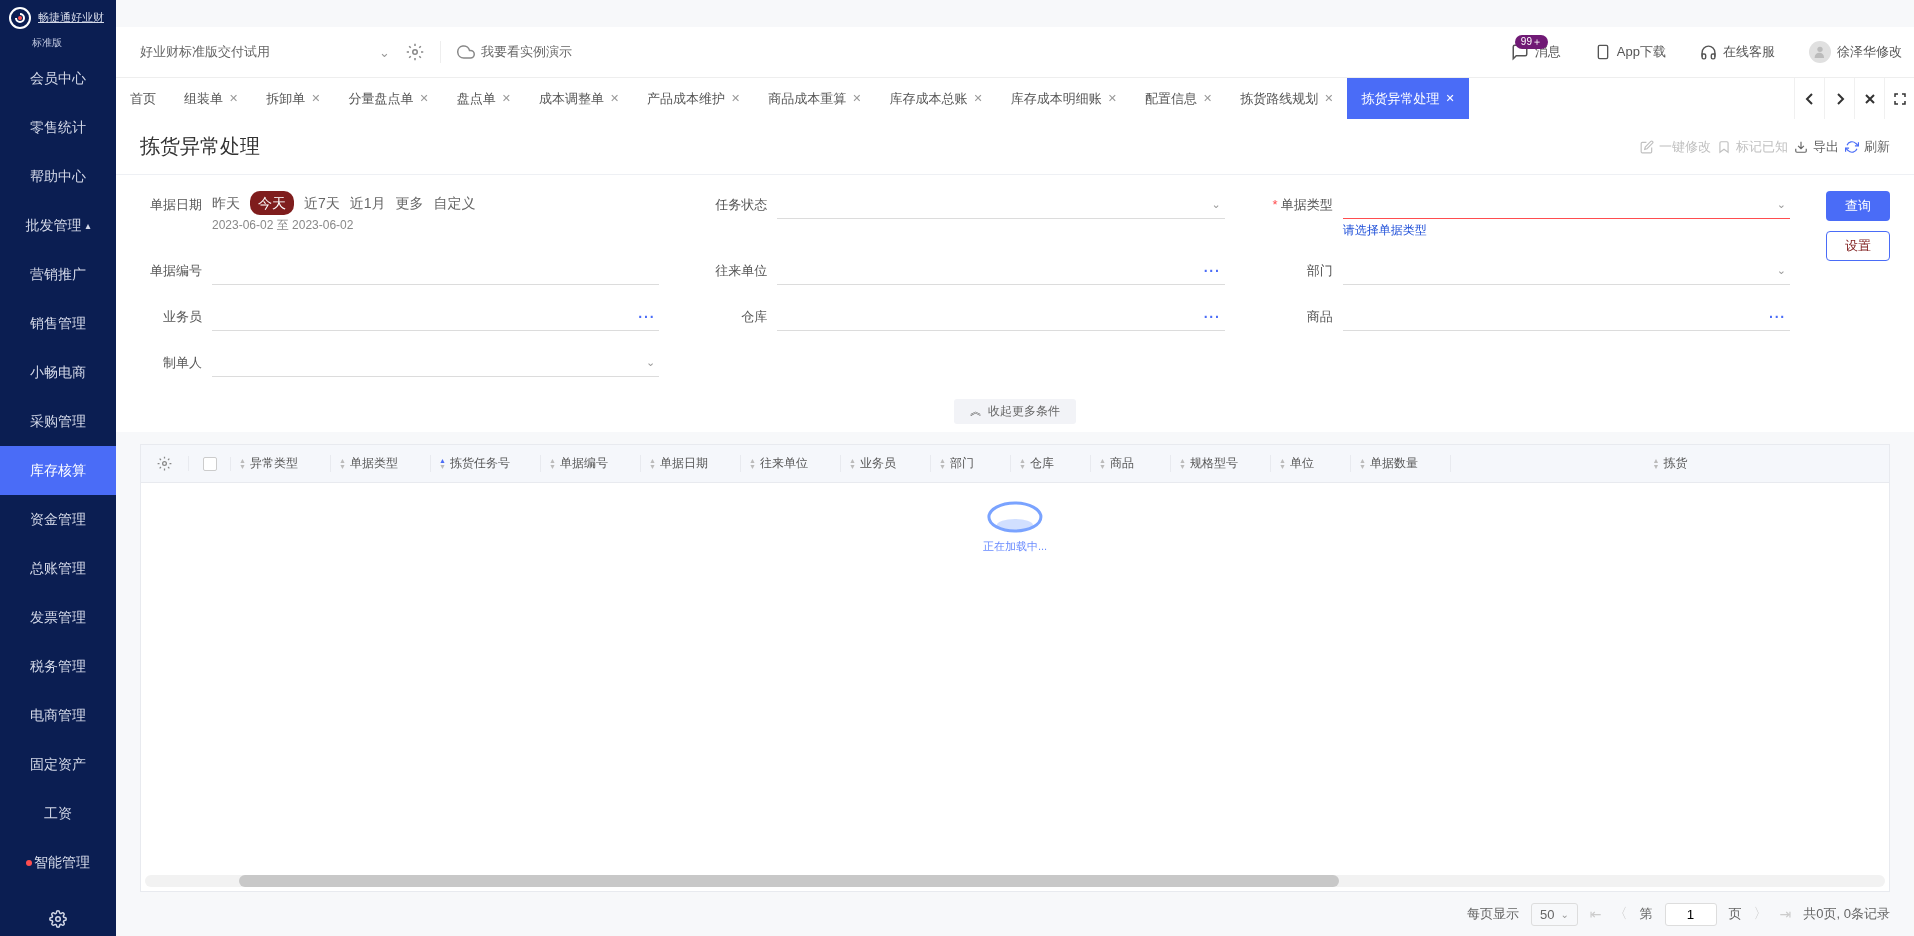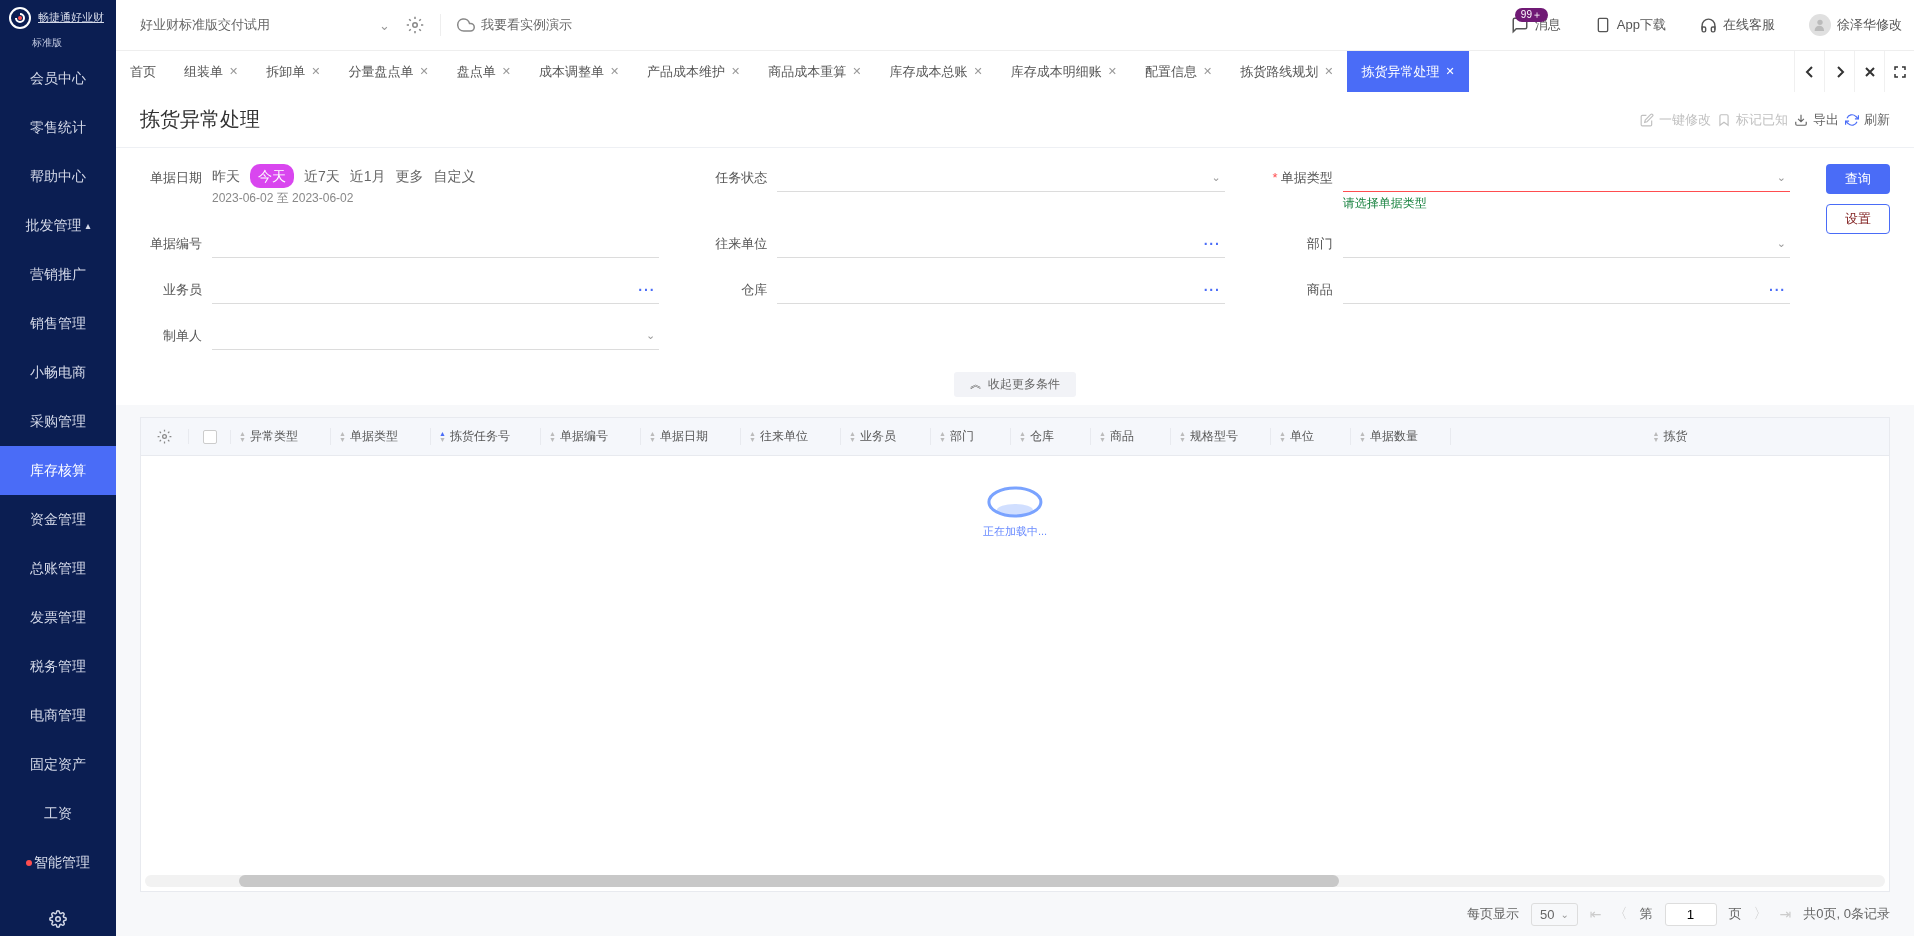--- a/index.html
+++ b/index.html
@@ -17,21 +17,21 @@
     .sidebar-item.active { background: #4a6cf7; color: #fff; }
     .sidebar-item .chevron { font-size: 10px; }
     .sidebar-item .red-dot { width: 6px; height: 6px; border-radius: 50%; background: #ff4d4f; display: inline-block; margin-right: -2px; }
     .sidebar-footer { height: 34px; display: flex; align-items: center; justify-content: center; color: #d4d9e8; }
     .sidebar-footer svg { width: 18px; height: 18px; }
     
     
     .main { flex: 1; display: flex; flex-direction: column; background: #f7f8fa; min-width: 0; }
     
     
-    .topbar { height: 50px; background: #fff; display: flex; align-items: center; padding: 0 12px 0 24px; gap: 16px; }
+    .topbar { height: 50px; background: #fff; display: flex; align-items: center; padding: 0 12px 0 24px; gap: 16px; margin-top: 27px; }
     .product-select { display: flex; align-items: center; gap: 8px; color: #666; cursor: pointer; min-width: 250px; }
     .product-select .chev { margin-left: auto; color: #999; }
     .gear-btn { color: #888; display: flex; cursor: pointer; }
     .demo-link { display: flex; align-items: center; gap: 6px; color: #666; cursor: pointer; }
     .spacer { flex: 1; }
     .top-action { display: flex; align-items: center; gap: 6px; color: #555; cursor: pointer; margin-left: 18px; position: relative; }
     .badge { position: absolute; top: -8px; left: 4px; background: #701a75; color: #fff; border-radius: 10px; font-size: 10px; padding: 1px 6px; line-height: 1.2; }
     .avatar { width: 22px; height: 22px; border-radius: 50%; background: #e0e0e0; display: inline-flex; align-items: center; justify-content: center; }
     
     
@@ -57,41 +57,41 @@
     .field { flex: 1; display: flex; align-items: flex-start; }
     .field-label { width: 72px; text-align: right; color: #555; line-height: 28px; padding-right: 10px; flex-shrink: 0; }
     .field-label .req { color: #ff4d4f; margin-right: 3px; }
     .field-body { flex: 1; min-width: 0; }
     .field-input { height: 28px; border-bottom: 1px solid #dcdcdc; display: flex; align-items: center; justify-content: space-between; padding: 0 4px; color: #333; }
     .field-input.error { border-bottom-color: #ff4d4f; }
     .field-input .picker { color: #999; font-size: 11px; }
     .field-input .dots { color: #4a6cf7; font-size: 14px; letter-spacing: 1px; font-weight: bold; }
     .date-opts { display: flex; align-items: center; gap: 10px; flex-wrap: wrap; line-height: 22px; }
     .date-opt { color: #666; cursor: pointer; font-size: 14px; }
-    .date-opt.active { background: #d946ef; color: #fff; border-radius: 10px; padding: 1px 8px; }
+    .date-opt.active { background: #7f1d1d; color: #fff; border-radius: 10px; padding: 1px 8px; }
     .date-range { width: 100%; color: #888; font-size: 12px; margin-top: 2px; }
-    .error-msg { color: #15803d; font-size: 12px; margin-top: 3px; }
+    .error-msg { color: #1d4ed8; font-size: 12px; margin-top: 3px; }
     .filter-side { display: flex; flex-direction: column; gap: 10px; margin-left: 16px; }
     .btn-primary { background: #4a6cf7; color: #fff; border: none; border-radius: 4px; padding: 6px 18px; cursor: pointer; font-size: 13px; }
     .btn-ghost { background: #fff; color: #7f1d1d; border: 1px solid #4a6cf7; border-radius: 4px; padding: 5px 18px; cursor: pointer; font-size: 13px; }
     .collapse-bar { text-align: center; margin-top: 4px; }
     .collapse-btn { display: inline-flex; align-items: center; gap: 6px; background: #f2f3f7; padding: 4px 16px; border-radius: 3px; color: #666; font-size: 12px; cursor: pointer; }
     
     
     .data-area { flex: 1; margin: 12px 24px 0; background: #fff; border: 1px solid #e8eaef; display: flex; flex-direction: column; min-height: 0; }
     .thead { display: flex; background: #f5f7fb; border-bottom: 1px solid #e8eaef; height: 38px; align-items: center; }
     .th { display: flex; align-items: center; border-right: 1px solid #e8eaef; padding: 0 8px; color: #555; font-size: 12px; gap: 4px; flex-shrink: 0; }
     .th:last-child { border-right: none; flex: 1; justify-content: center; }
     .gear-cell { width: 48px; justify-content: center; }
     .chk-cell { width: 42px; justify-content: center; }
     .sort-ic { display: flex; flex-direction: column; font-size: 7px; line-height: 6px; color: #bbb; }
     .sort-ic .asc.on { color: #4a6cf7; }
     .checkbox { width: 14px; height: 14px; border: 1px solid #ccc; border-radius: 2px; background: #fff; }
     .tbody { flex: 1; position: relative; overflow: auto; }
-    .loading { position: absolute; top: 24px; left: 50%; transform: translateX(-50%); color: #6a8bff; font-size: 11px; }
+    .loading { position: absolute; top: 12px; left: 50%; transform: translateX(-50%); color: #6a8bff; font-size: 11px; }
     .loading-icon { width: 64px; height: 40px; margin: 0 auto 4px; }
     .hscroll { height: 12px; background: #f2f2f2; position: relative; margin: 4px; border-radius: 6px; }
     .hscroll .thumb { position: absolute; left: 94px; width: 1100px; top: 0; bottom: 0; background: #c8c8c8; border-radius: 6px; }
     
     
     .pager { height: 44px; display: flex; align-items: center; justify-content: flex-end; padding: 0 24px; gap: 12px; color: #666; font-size: 13px; }
     .pager .sel { border: 1px solid #ddd; padding: 3px 8px; display: flex; align-items: center; gap: 6px; border-radius: 3px; cursor: pointer; }
     .pager .nav { color: #ccc; cursor: pointer; font-size: 14px; }
     .pager .pgnum { border: 1px solid #ddd; width: 52px; text-align: center; padding: 3px 4px; border-radius: 3px; }
     

